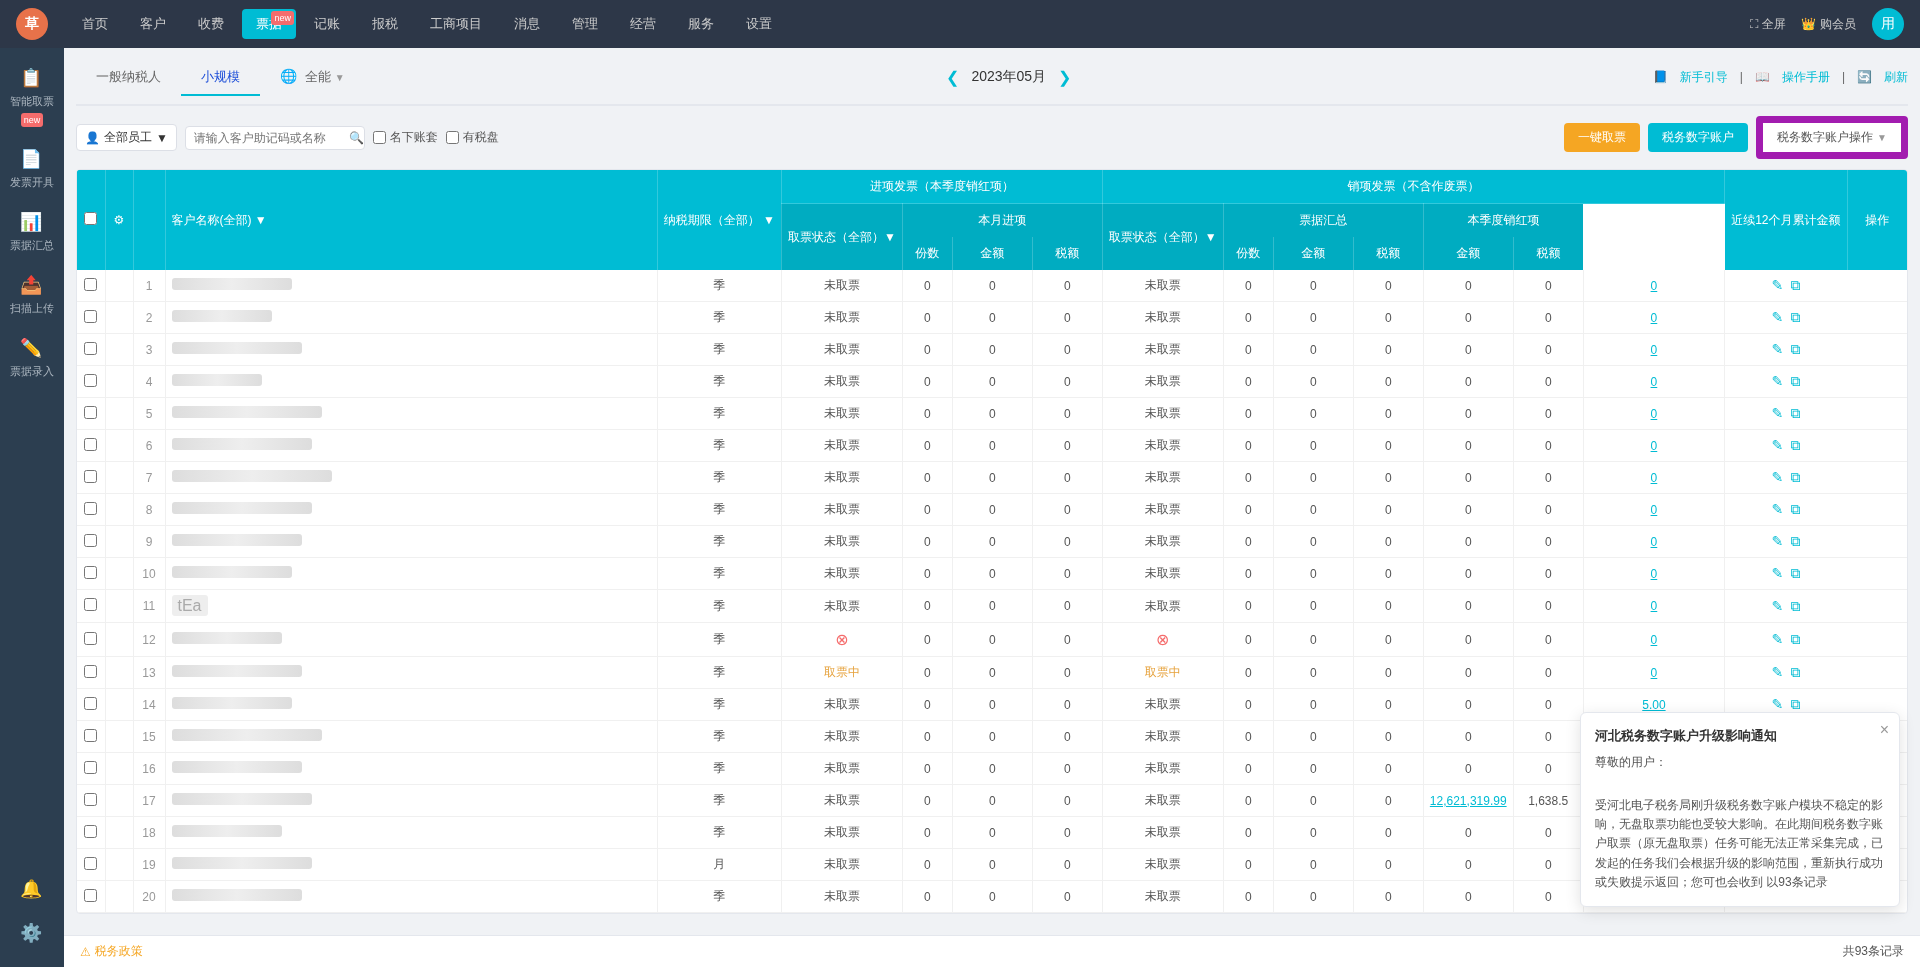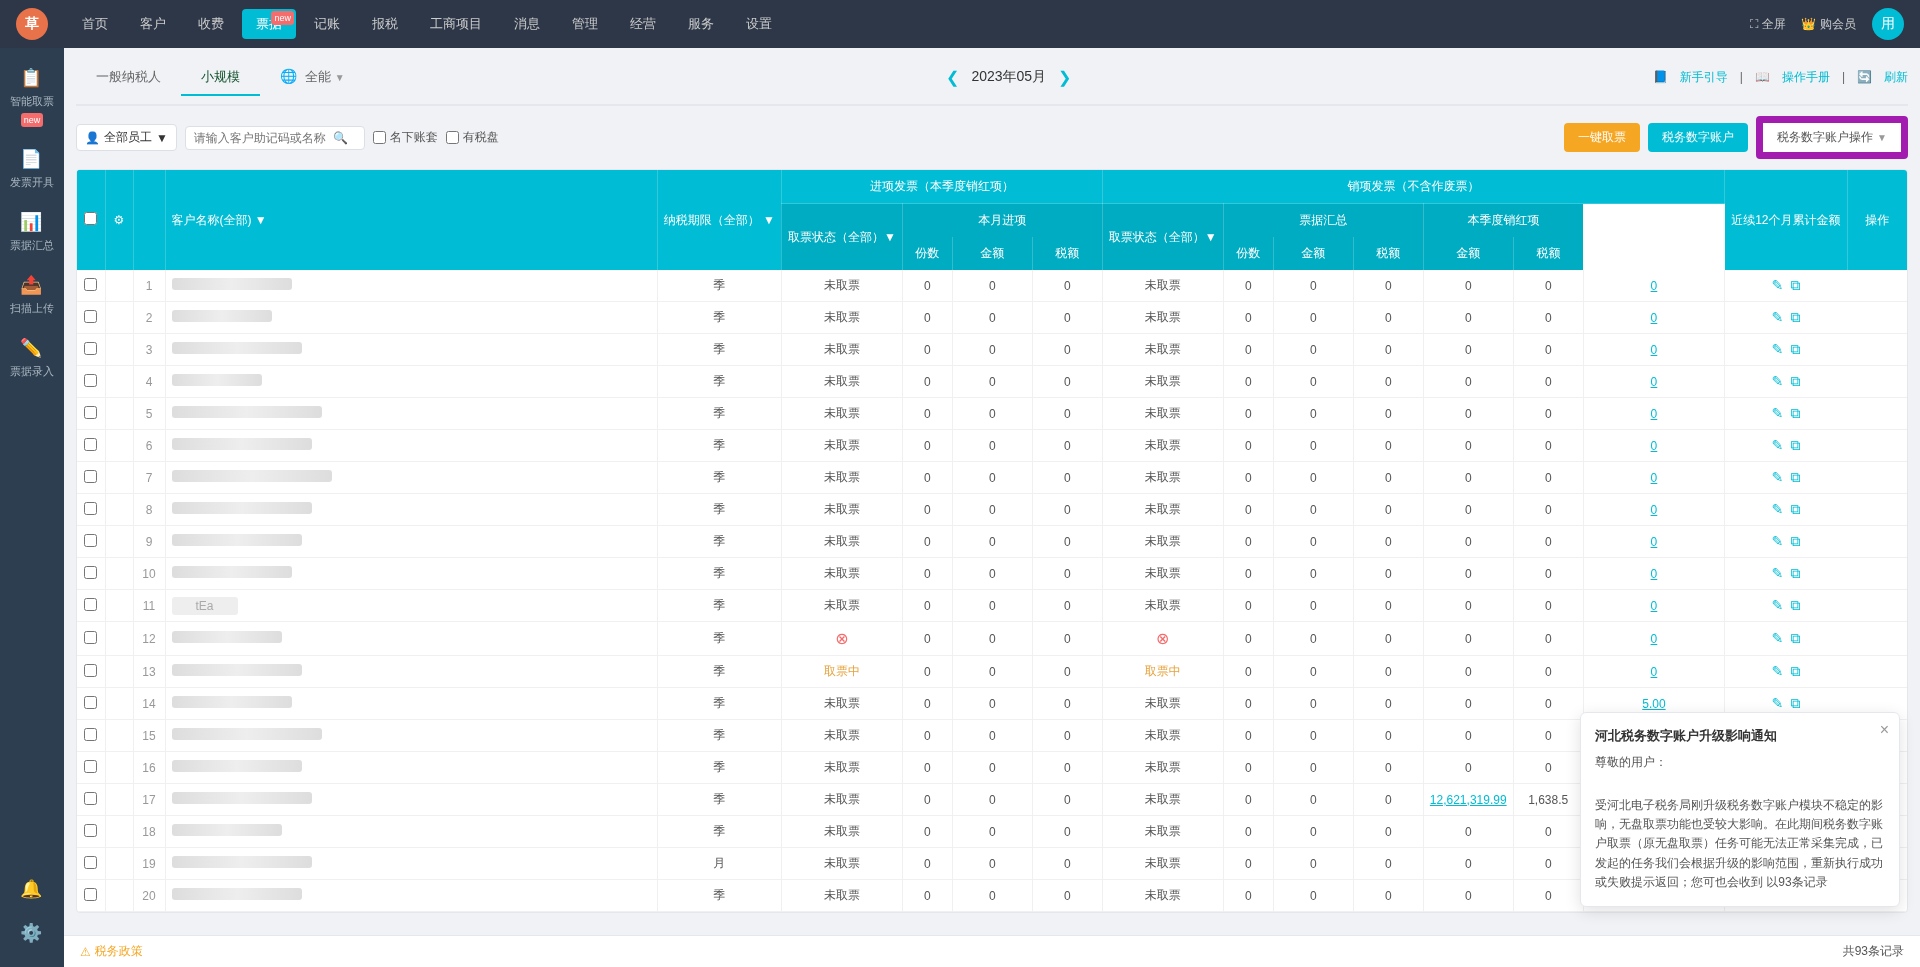--- a/index.html
+++ b/index.html
@@ -118,21 +118,21 @@
     }
     .tab {
       padding: 8px 20px;
       cursor: pointer;
       color: #666;
       font-size: 13px;
       border-bottom: 2px solid transparent;
       margin-bottom: -2px;
     }
     .tab.active {
-      color: #14532d;
+      color: #1d4ed8;
       border-bottom: 2px solid #00bcd4;
       font-weight: 500;
     }
     .tab .full-icon {
       font-size: 14px;
       margin-right: 4px;
       color: #888;
     }
 
     
@@ -165,21 +165,21 @@
       display: flex; align-items: center; gap: 4px;
       cursor: pointer;
       font-size: 12px;
       color: #333;
     }
     .search-box {
       border: 1px solid #dcdfe6;
       border-radius: 4px;
       padding: 4px 8px;
       background: #fff;
-      display: flex; align-items: center; gap: 0;
+      display: flex; align-items: center; gap: 16px;
       width: 180px;
     }
     .search-box input {
       border: none; outline: none; font-size: 12px; width: 140px; color: #999;
     }
     .checkbox-label {
       display: flex; align-items: center; gap: 4px; font-size: 12px; cursor: pointer; color: #555;
     }
     .checkbox-label input { cursor: pointer; }
 
@@ -751,21 +751,21 @@
     <td><span class="link-num">0</span></td>
     <td>
       <span class="edit-icon" title="编辑">✎</span>
       <span class="copy-icon" title="复制" style="margin-left:4px;">⧉</span>
     </td>
   </tr>
           <tr>
     <td class="checkbox-col"><input type="checkbox" style=""></td>
     <td class="settings-col"></td>
     <td class="row-num">11</td>
-    <td class="td-name"><span style="color:#aaa;background:#eee;padding:2px 24px;border-radius:3px;font-size:12px;">tEa</span></td>
+    <td class="td-name"><span style="color:#aaa;background:#eee;padding:2px 6px;border-radius:3px;font-size:16px;">tEa</span></td>
     <td>季</td>
     <td><span class="status-badge">未取票</span></td>
     <td>0</td>
     <td>0</td>
     <td>0</td>
     <td><span class="status-badge">未取票</span></td>
     <td>0</td>
     <td>0</td>
     <td>0</td>
     <td><span>0</span></td>

